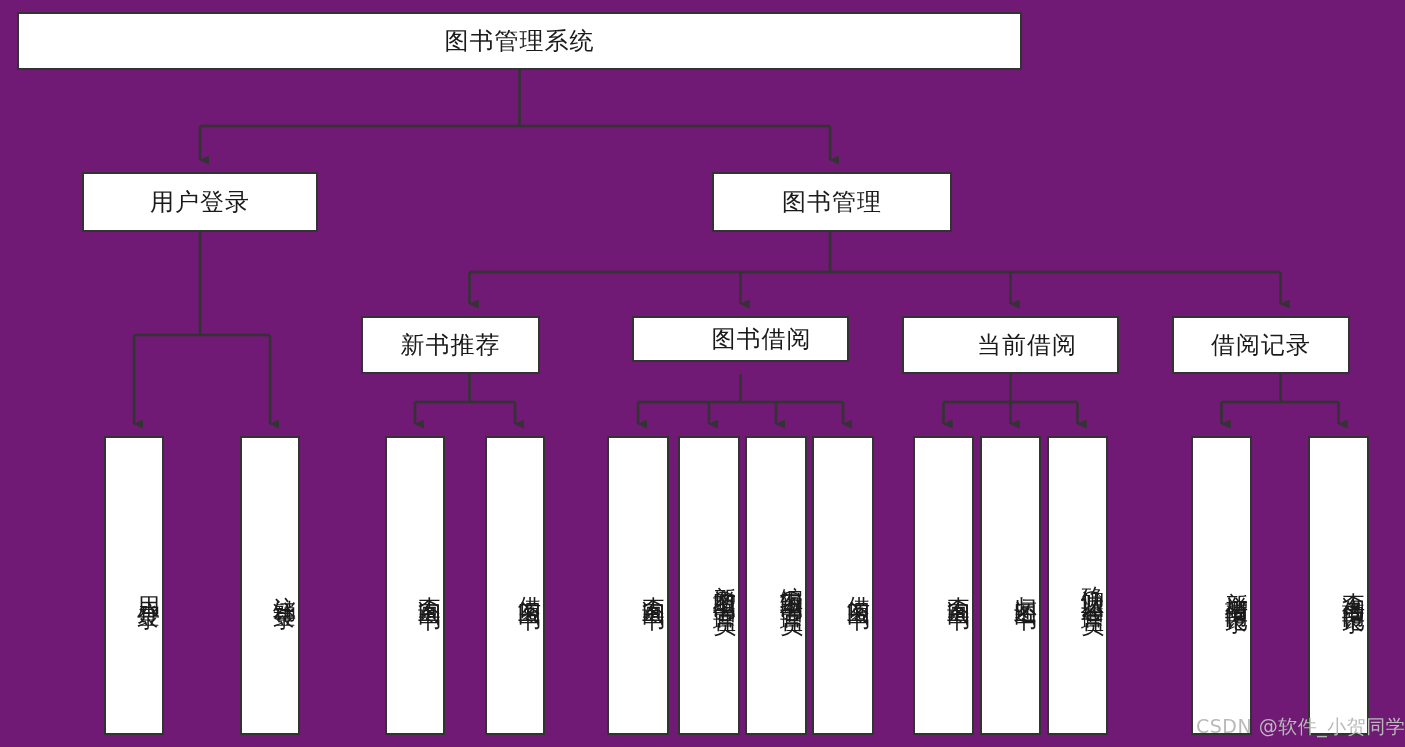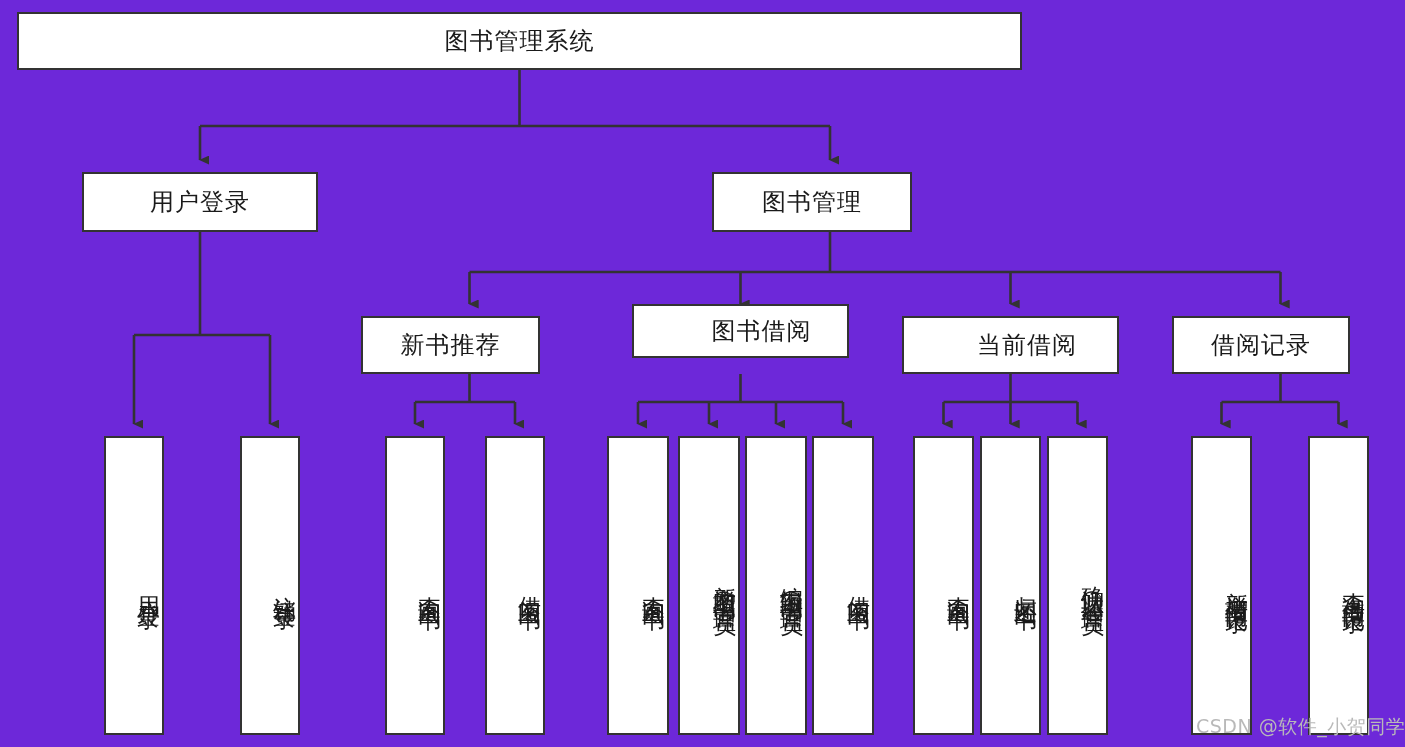--- a/index.html
+++ b/index.html
@@ -62,21 +62,21 @@
     color: #b9b9b9;
     letter-spacing: 0.5px;
     white-space: nowrap;
     font-family: "DejaVu Sans", "Liberation Sans", sans-serif;
     text-align: right;
   }
 </style>
 </head>
 <body>
 
-<div id="canvas" style="background: #6d28d9;">
+<div id="canvas" style="background: #701a75;">
 
   <svg class="wires" viewBox="0 0 1405 747" xmlns="http://www.w3.org/2000/svg">
     <defs>
       <marker id="arrow" markerWidth="9" markerHeight="10" refX="4.5" refY="9.2" orient="auto" markerUnits="userSpaceOnUse">
         <path d="M0,0 L9,0 L4.5,10 Z" fill="#333333"></path>
       </marker>
     </defs>
     <g stroke="#333333" stroke-width="2.6" fill="none">
 
       <path d="M519.5,70 L519.5,126"></path>
@@ -124,28 +124,28 @@
     </g>
   </svg>
 
   <div class="node horiz" id="node-root" style="left: 17px; top: 12px; width: 1005px; height: 58px; border-color: rgb(51, 51, 51); background: rgb(255, 255, 255); color: rgb(26, 26, 26);">
     <span class="label">图书管理系统</span>
   </div>
 
   <div class="node horiz" id="node-user-login" style="left: 82px; top: 172px; width: 236px; height: 60px; border-color: rgb(51, 51, 51); background: rgb(255, 255, 255); color: rgb(26, 26, 26);">
     <span class="label">用户登录</span>
   </div>
-  <div class="node horiz" id="node-book-manage" style="left: 712px; top: 172px; width: 200px; height: 60px; border-color: rgb(51, 51, 51); background: rgb(255, 255, 255); color: rgb(26, 26, 26);">
+  <div class="node horiz" id="node-book-manage" style="left: 712px; top: 172px; width: 240px; height: 60px; border-color: rgb(51, 51, 51); background: rgb(255, 255, 255); color: rgb(26, 26, 26);">
     <span class="label">图书管理</span>
   </div>
 
   <div class="node horiz" id="node-new-book-recommend" style="left: 361px; top: 316px; width: 179px; height: 58px; border-color: rgb(51, 51, 51); background: rgb(255, 255, 255); color: rgb(26, 26, 26);">
     <span class="label">新书推荐</span>
   </div>
-  <div class="node horiz" id="node-book-borrow" style="left: 632px; top: 304px; width: 217px; height: 54px; border-color: rgb(51, 51, 51); background: rgb(255, 255, 255); color: rgb(26, 26, 26); padding-left: 42px;">
+  <div class="node horiz" id="node-book-borrow" style="left: 632px; top: 316px; width: 217px; height: 46px; border-color: rgb(51, 51, 51); background: rgb(255, 255, 255); color: rgb(26, 26, 26); padding-left: 42px;">
     <span class="label">图书借阅</span>
   </div>
   <div class="node horiz" id="node-current-borrow" style="left: 902px; top: 316px; width: 217px; height: 58px; border-color: rgb(51, 51, 51); background: rgb(255, 255, 255); color: rgb(26, 26, 26); padding-left: 33px;">
     <span class="label">当前借阅</span>
   </div>
   <div class="node horiz" id="node-borrow-record" style="left: 1172px; top: 316px; width: 178px; height: 58px; border-color: rgb(51, 51, 51); background: rgb(255, 255, 255); color: rgb(26, 26, 26);">
     <span class="label">借阅记录</span>
   </div>
 
   <div id="leaf-host">

